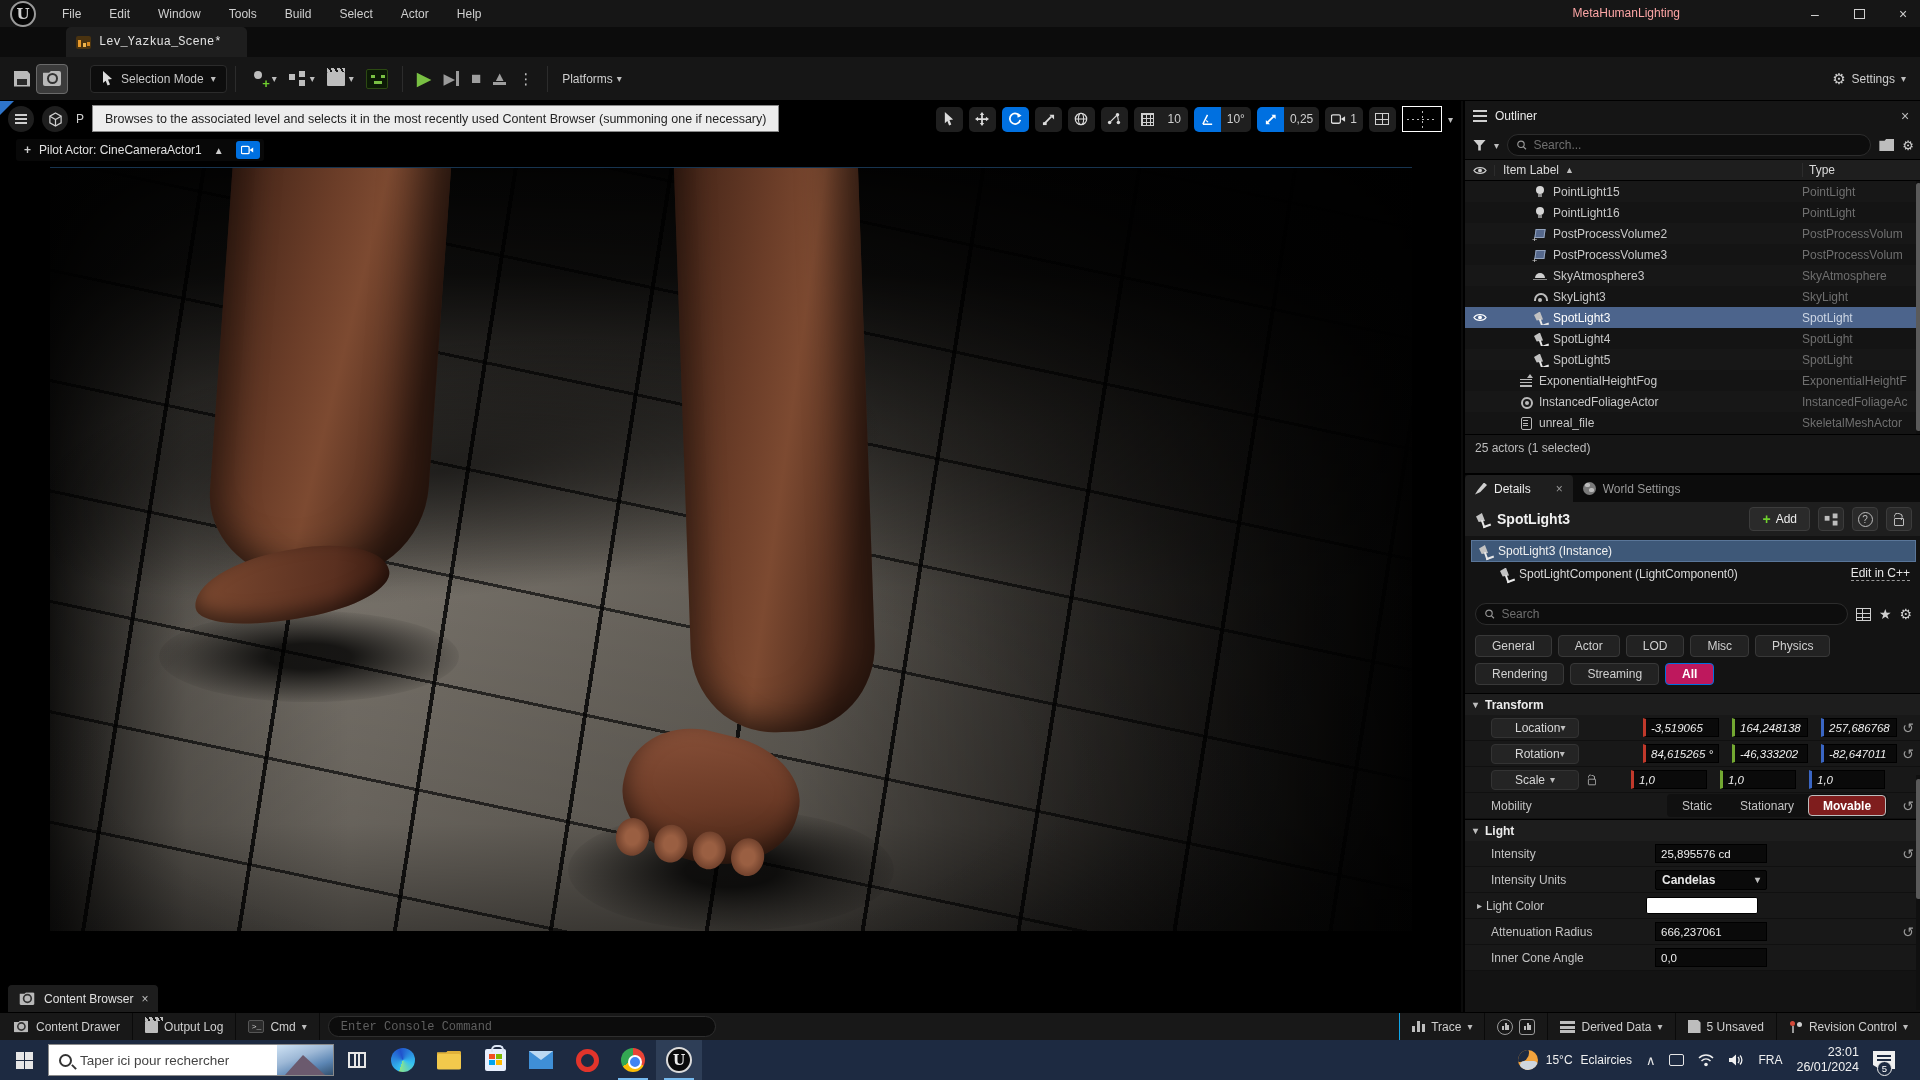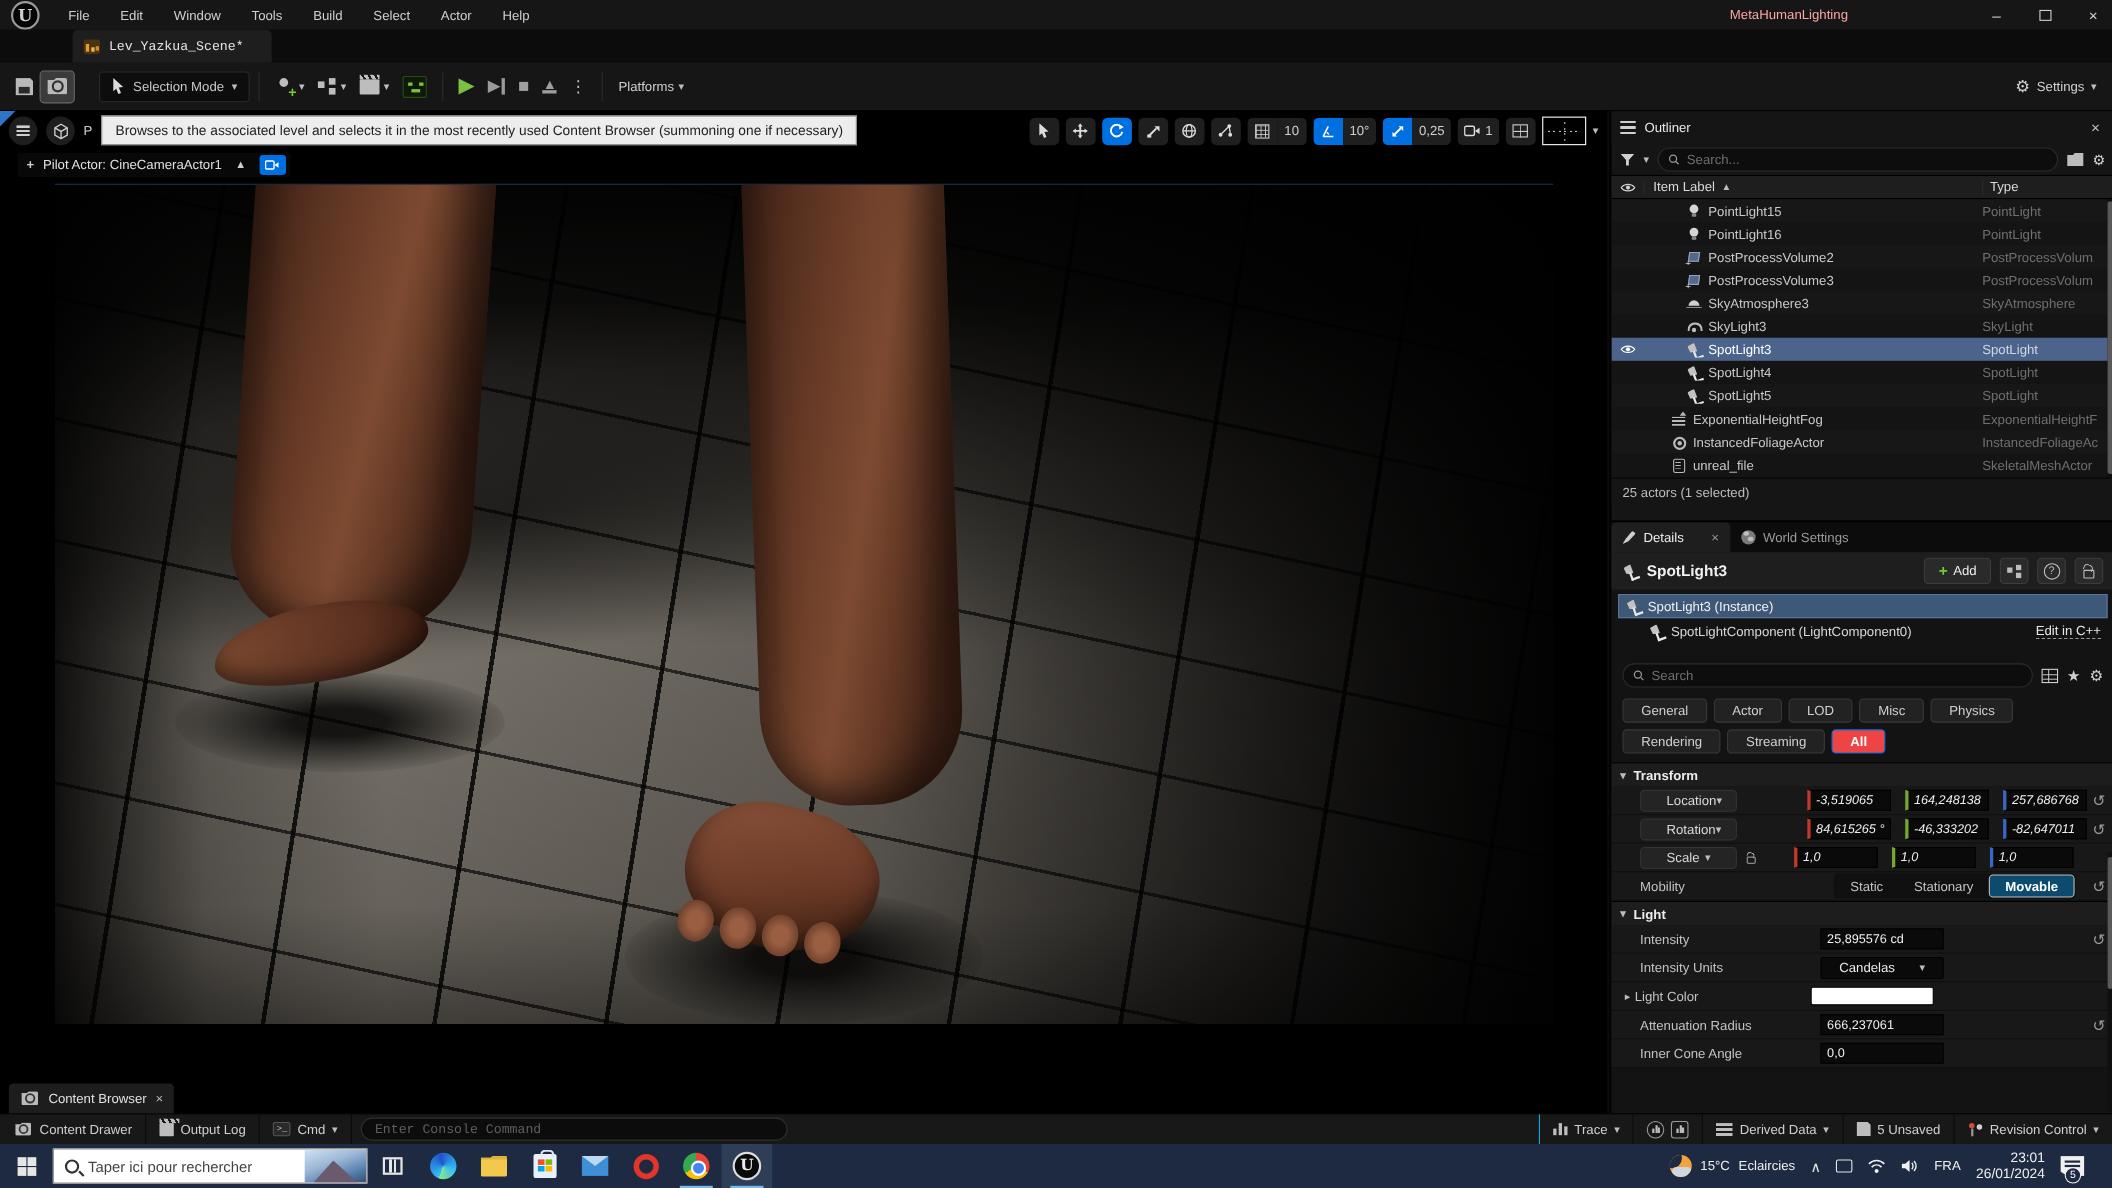--- a/index.html
+++ b/index.html
@@ -192,36 +192,36 @@
   .lock::before { content:""; position:absolute; left:-1px; top:-6px; width:7px; height:5px; border:1.5px solid #bdbdbd; border-bottom:none; border-radius:4px 4px 0 0; transform:rotate(18deg); }
   .inst-row { height:22px; margin:4px 6px 0 6px; background:#3e5878; border:1px solid #5a7699; display:flex; align-items:center; gap:6px; padding:0 6px; color:#f0f0f0; }
   .comp-row { height:23px; display:flex; align-items:center; gap:6px; padding:0 12px 0 34px; color:#d8d8d8; }
   .editcpp { margin-left:auto; color:#e8e8e8; border-bottom:1px dashed #9a9a9a; }
   .det-search { height:30px; display:flex; align-items:center; gap:8px; padding:0 10px; margin-top:14px; }
   .det-icbtns { display:flex; gap:8px; color:#cfcfcf; align-items:center; }
   .grid3 { width:15px; height:13px; border:1px solid #cfcfcf; background:linear-gradient(#cfcfcf 1px,transparent 1px) 0 4px/15px 13px,linear-gradient(#cfcfcf 1px,transparent 1px) 0 8px/15px 13px,linear-gradient(90deg,#cfcfcf 1px,transparent 1px) 5px 0/15px 13px; }
   .star-ic { color:#cfcfcf; font-size:14px; }
   .chips { display:flex; flex-wrap:wrap; gap:6px; padding:6px 10px 8px 10px; }
   .chip { height:22px; padding:0 16px; background:#222; border:1px solid #383838; border-radius:4px; display:flex; align-items:center; color:#d0d0d0; }
-  .chip.active { background:#ef4444; border-color:#0070e0; color:#fff; font-weight:bold; }
+  .chip.active { background:#be185d; border-color:#0070e0; color:#fff; font-weight:bold; }
   .section-h { height:22px; background:#1d1d1d; border-top:1px solid #000; display:flex; align-items:center; gap:7px; padding:0 8px; color:#ececec; font-weight:bold; }
   .carat { font-size:10px; color:#bdbdbd; }
   .prow { height:26px; display:flex; align-items:center; padding-left:26px; border-bottom:1px solid #101010; background:#181818; }
   .plabel { width:164px; color:#c2c2c2; white-space:nowrap; }
   .axis-drop { width:88px; height:20px; background:#242424; border:1px solid #333; border-radius:4px; display:flex; align-items:center; justify-content:space-between; padding:0 23px; color:#d8d8d8; }
   .vals { display:flex; gap:13px; margin-left:12px;font-style:italic; }
   .vbox { width:76px; height:19px; background:#0a0a0a; border:1px solid #000; display:flex; align-items:center; padding:0 5px; color:#efefef; font-size:11.5px; white-space:nowrap; overflow:hidden; }
   .bx { border-left:3px solid #c0392b; } .by { border-left:3px solid #73a832; } .bz { border-left:3px solid #3a66c4; }
   .reset { margin-left:auto; margin-right:8px; color:#9a9a9a; font-size:14px; }
   .unlock-sm { transform:scale(.8); margin-left:8px; }
   .seg-wrap { display:flex; margin-left:12px; background:#101010; border-radius:4px; padding:1px; }
   .seg { height:21px; padding:0 14px; display:flex; align-items:center; color:#c2c2c2; }
-  .seg.sel { background:#0c4a6e; border:1px solid #bdbdbd; border-radius:4px; color:#fff; font-weight:bold; }
+  .seg.sel { background:#7f1d1d; border:1px solid #bdbdbd; border-radius:4px; color:#fff; font-weight:bold; }
   .lrow .vbox { width:112px; }
-  .dropbox { width:112px; height:20px; background:#0a0a0a; border:1px solid #000; border-radius:2px; display:flex; align-items:center; justify-content:space-between; padding:0 16px; color:#e8e8e8; }
+  .dropbox { width:112px; height:20px; background:#0a0a0a; border:1px solid #000; border-radius:2px; display:flex; align-items:center; justify-content:space-between; padding:0 6px; color:#e8e8e8;font-weight:bold; }
   .swatch { width:112px; height:17px; border-radius:2px; border:1px solid #000; }
   .det-scroll { position:absolute; right:1px; top:300px; width:5px; height:235px; background:#101010; }
   .det-scroll i { position:absolute; top:4px; width:5px; height:120px; background:#5a5a5a; border-radius:3px; }
 
   
   .cb-tab { position:absolute; left:7px; top:984px; height:28px; padding:0 10px; background:#1d1d1d; border:1px solid #000; border-bottom:none;
             border-radius:5px 5px 0 0; display:flex; align-items:center; gap:8px; color:#e0e0e0; z-index:4; }
   .statusbar { position:absolute; left:0; top:1012px; width:1920px; height:28px; background:#181818; border-top:1px solid #000;
                display:flex; align-items:center; }
   .sb-item { display:flex; align-items:center; gap:6px; padding:0 12px; height:100%; border-right:1px solid #0a0a0a; color:#cfcfcf; }

